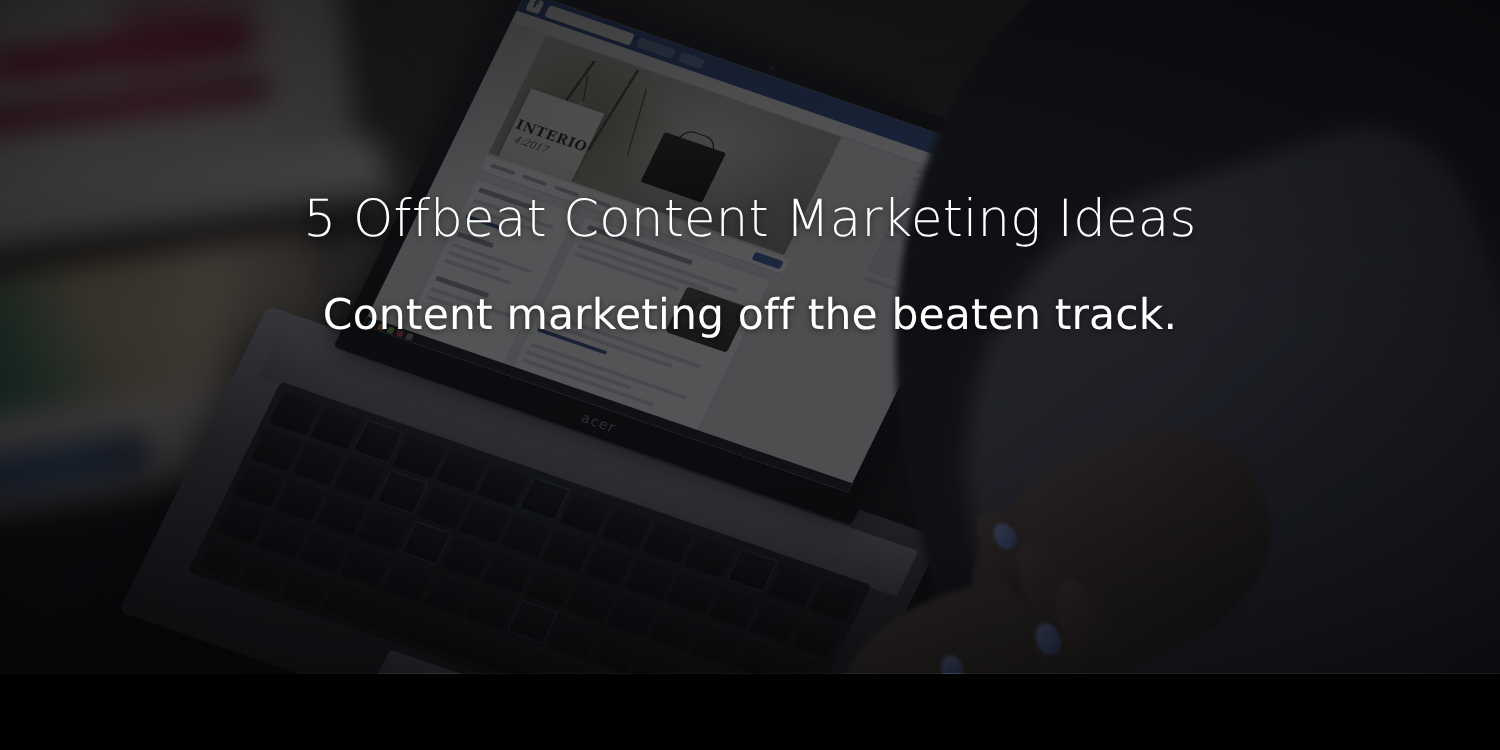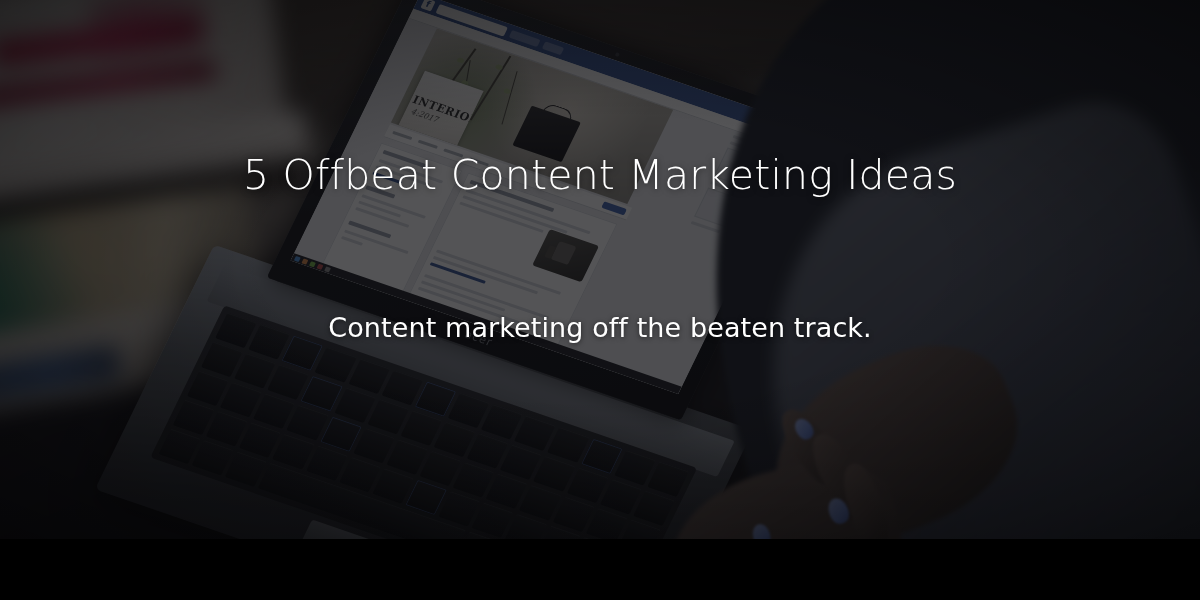--- a/index.html
+++ b/index.html
@@ -417,24 +417,24 @@
     font-weight: 300;
     font-size: 41px;
     line-height: 1;
     letter-spacing: .2px;
     text-shadow: 0 1px 6px rgba(0,0,0,.55);
     white-space: nowrap;
   }
   .headline.l1 { margin-top: 155px; }
   .headline.l2 { margin-top: 33px; }
   .subtitle {
-    margin-top: 116px;
+    margin-top: 36px;
     font-family: "DejaVu Sans", "Liberation Sans", sans-serif;
     font-weight: 400;
-    font-size: 27px;
+    font-size: 34px;
     letter-spacing: .1px;
     text-shadow: 0 1px 5px rgba(0,0,0,.6);
     white-space: nowrap;
   }
 </style>
 </head>
 <body>
 
 <div id="stage">
 

